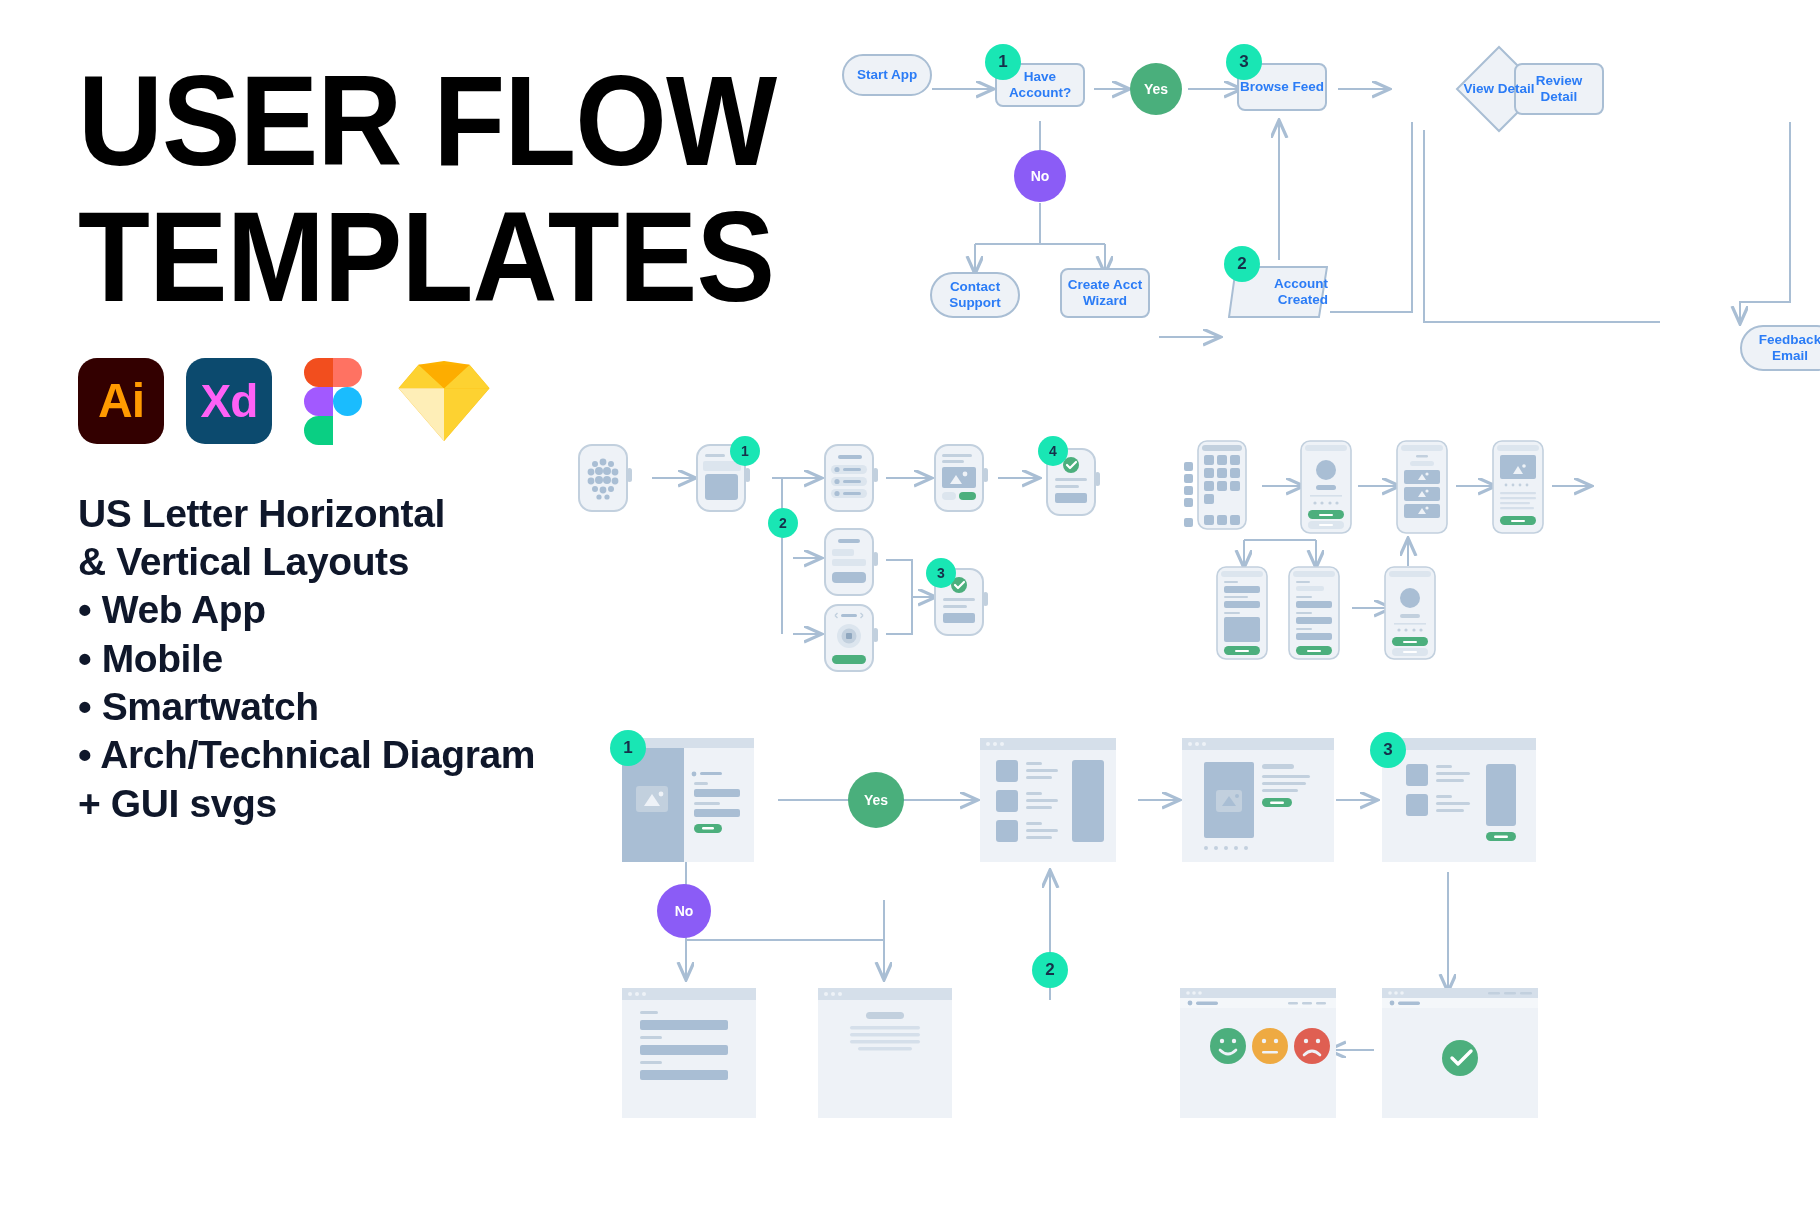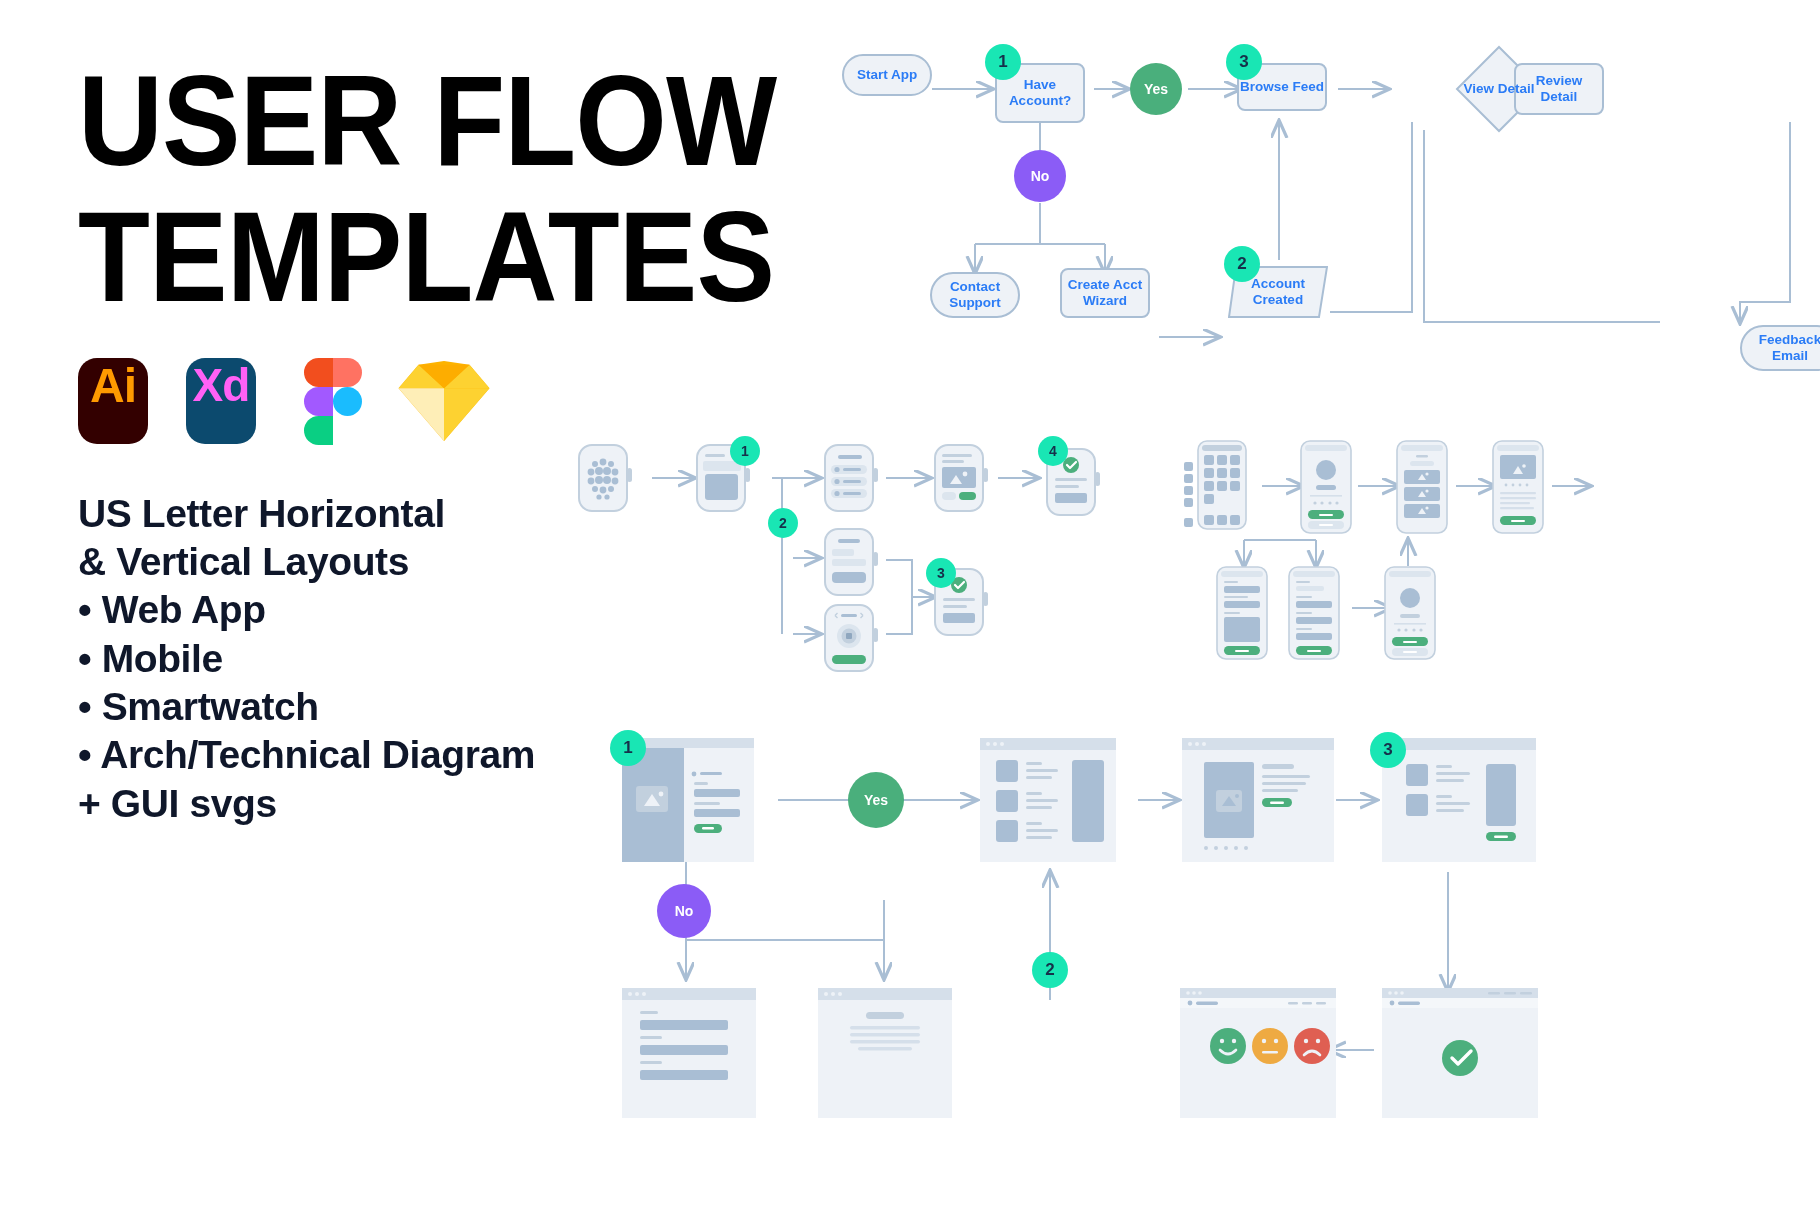--- a/index.html
+++ b/index.html
@@ -22,22 +22,22 @@
     letter-spacing: -1px;
     transform: scaleX(0.92);
     transform-origin: left center;
     white-space: nowrap;
     color: #000;
   }
   .title-line.l2 { margin-top: 18px; }
 
   .app-icons { display: flex; align-items: center; gap: 22px; margin-top: 42px; }
   .app-icon { width: 86px; height: 86px; position: relative; flex: 0 0 auto; }
-  .icon-sq { width: 70px; height: 86px; border-radius: 19px; display: flex;
-             align-items: flex-start; justify-content: center; }
+  .icon-sq { width: 86px; height: 86px; border-radius: 19px; display: flex;
+             align-items: center; justify-content: center; }
   .ai-sq { background: #330000; }
   .ai-sq span { color: #ff9a00; font-size: 48px; font-weight: 700; letter-spacing: -1px;
                 font-family: "Liberation Sans", sans-serif; }
   .xd-sq { background: #0c4a6e; }
   .xd-sq span { color: #ff61f6; font-size: 46px; font-weight: 700; letter-spacing: -1px;
                 font-family: "Liberation Sans", sans-serif; }
   .figma-ic { width: 58px; height: 86px; position: relative; margin-left: 10px; }
   .figma-ic i { position: absolute; display: block; }
   .fg-tl { width: 29px; height: 29px; left: 0; top: 0; background: #f24e1e;
            border-radius: 14.5px 0 0 14.5px; }
@@ -237,21 +237,21 @@
       <g stroke="#a9bed4" stroke-width="2" fill="none">
         <path d="M686,940 L884,940"></path>
       </g>
     </svg>
 
     <div class="node pill" style="left:842px;top:54px;width:90px;height:42px;">
       <span>Start App</span>
     </div>
 
     <div class="badge" style="left:985px;top:44px;">1</div>
-    <div class="node rect" style="left:995px;top:63px;width:90px;height:60px;">
+    <div class="node rect" style="left:995px;top:63px;width:90px;height:44px;">
       <span>Have Account?</span>
     </div>
 
     <div class="circ yes" style="left:1130px;top:63px;width:52px;height:52px;">
       <span>Yes</span>
     </div>
 
     <div class="circ no" style="left:1014px;top:150px;width:52px;height:52px;">
       <span>No</span>
     </div>
@@ -278,21 +278,21 @@
 
     <div class="node rect" style="left:1060px;top:268px;width:90px;height:50px;">
       <span>Create Acct Wizard</span>
     </div>
 
     <div class="badge" style="left:1224px;top:246px;">2</div>
     <div class="node para" style="left:1228px;top:266px;width:100px;height:52px;background:none;border:none;">
       <svg width="100" height="52" style="position:absolute;left:0;top:0;">
         <polygon points="8,1 99,1 91,51 1,51" fill="#eef2f7" stroke="#a9bed4" stroke-width="2"></polygon>
       </svg>
-      <span style="position:relative;z-index:2;">Account Created</span>
+      <span style="position:relative;z-index:2;text-align:right;">Account Created</span>
     </div>
 
     <div class="node pill" style="left:1740px;top:325px;width:100px;height:46px;">
       <span>Feedback Email</span>
     </div>
 
     <div class="mock" style="left:578px;top:444px;">
       <svg width="56" height="68">
         <rect x="1" y="1" width="48" height="66" rx="13" fill="#eef2f7" stroke="#c2d0de" stroke-width="2"></rect>
         <rect x="49" y="24" width="5" height="14" rx="2.5" fill="#c2d0de"></rect>

